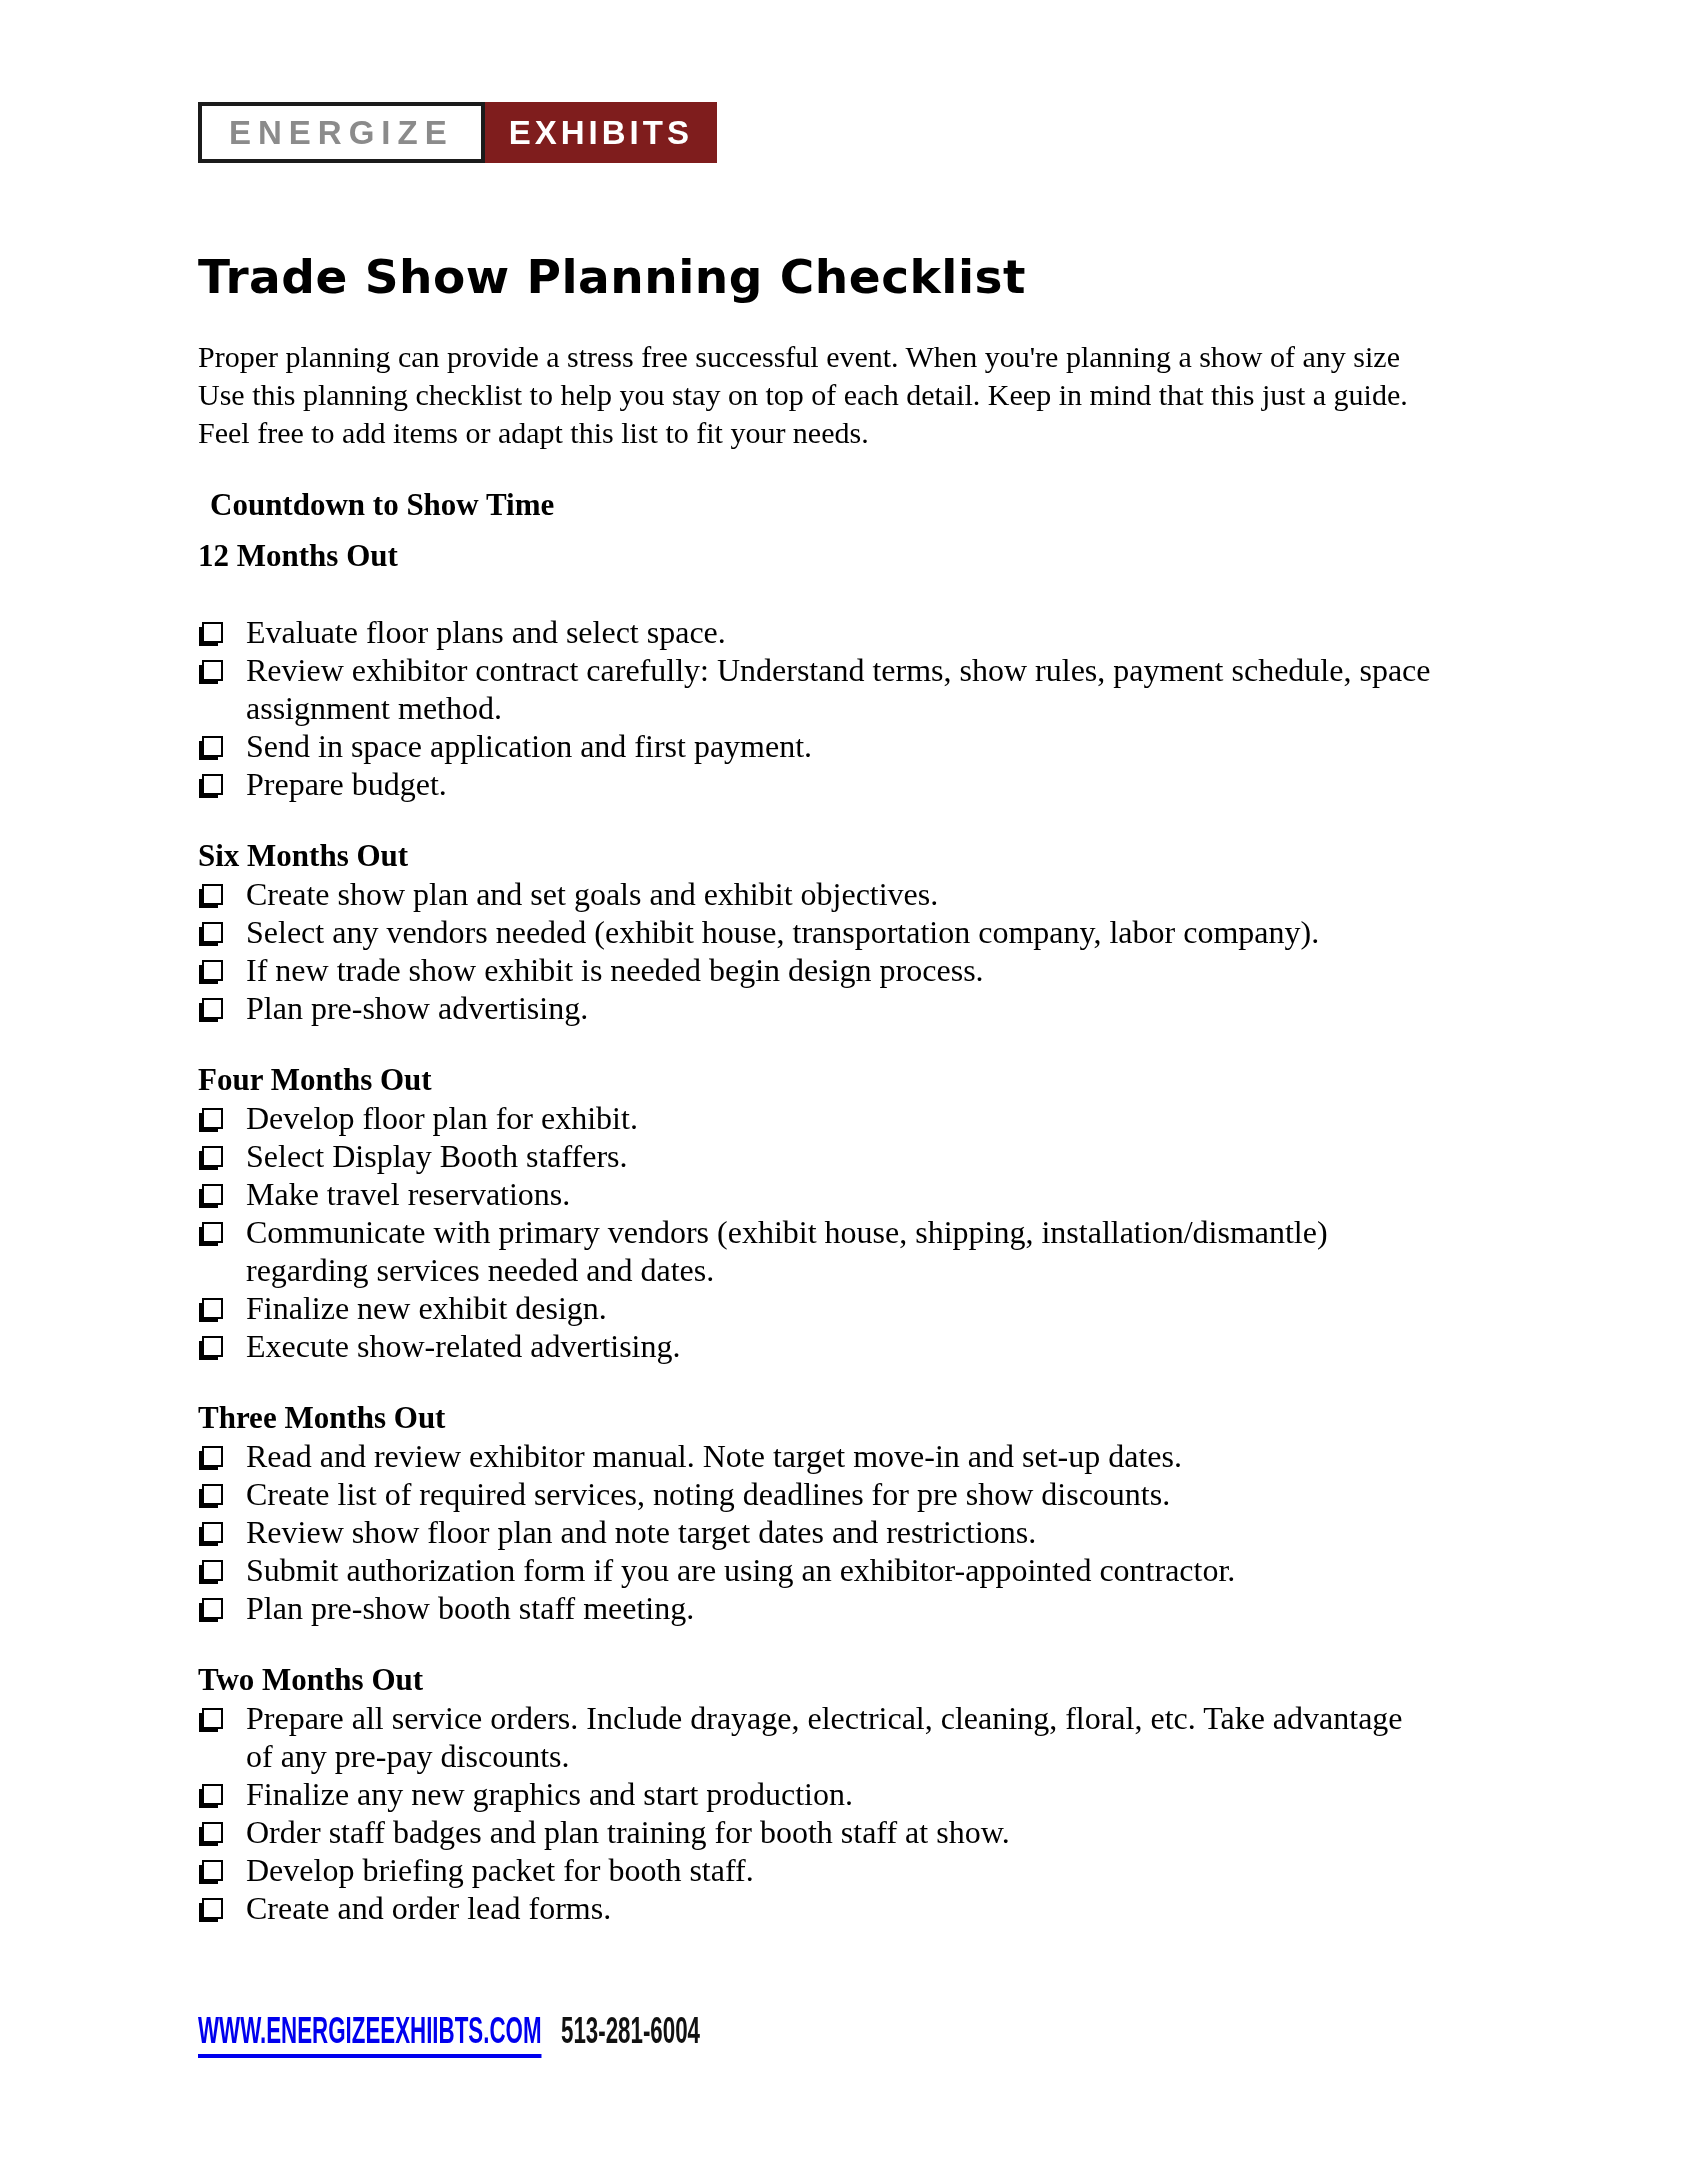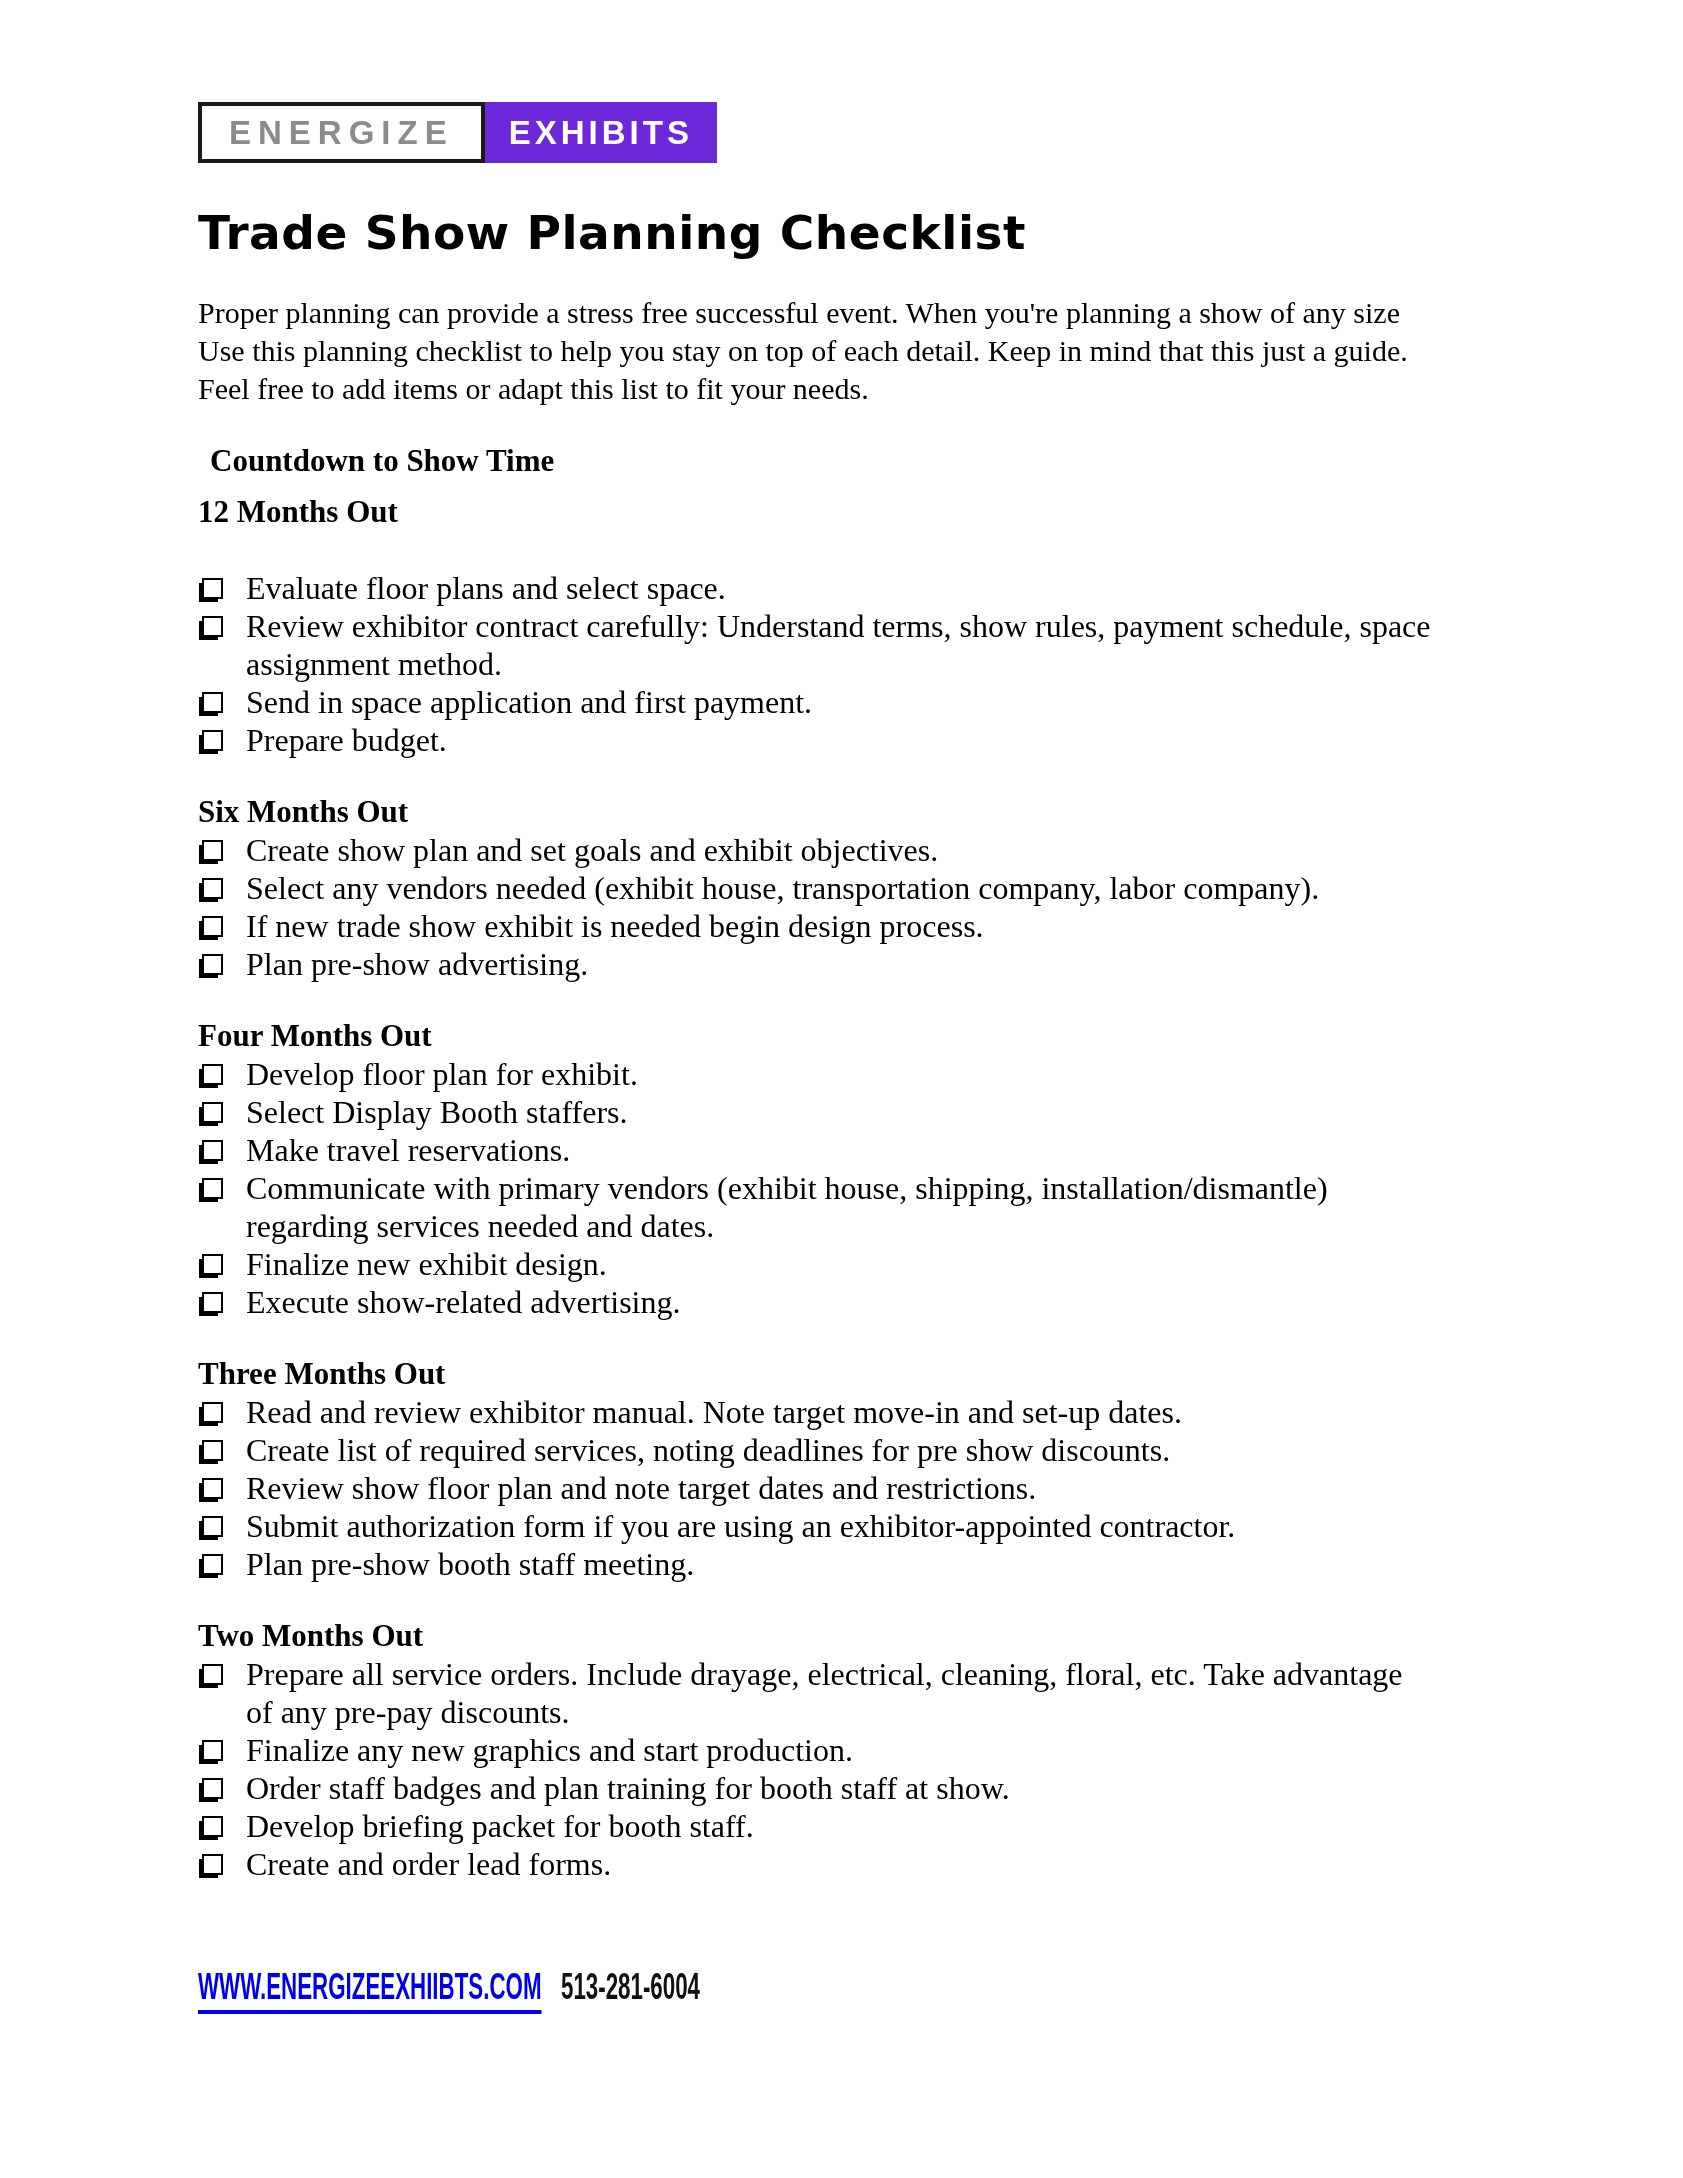--- a/index.html
+++ b/index.html
@@ -17,42 +17,42 @@
     left: 198px;
     top: 102px;
     width: 1238px;
   }
 
   
   .logo {
     display: inline-flex;
     align-items: stretch;
     height: 61px;
-    margin-bottom: 35px;
+    margin-bottom: 79px;
     justify-content: center;
   }
   .logo-left {
     display: flex;
     align-items: center;
     background: #ffffff;
     border: 4px solid #1b1b1b;
     padding: 0 27px;
   }
   .logo-left .logo-word {
     font-family: "Liberation Sans", sans-serif;
     font-weight: bold;
     font-size: 33px;
     letter-spacing: 7px;
     color: #8b8b8b;
     white-space: nowrap;
   }
   .logo-right {
     display: flex;
     align-items: center;
-    background: #6d28d9;
+    background: #7f1d1d;
     padding: 0 24px;
   }
   .logo-right .logo-word {
     font-family: "Liberation Sans", sans-serif;
     font-weight: bold;
     font-size: 33px;
     letter-spacing: 4px;
     color: #ffffff;
     white-space: nowrap;
   }

